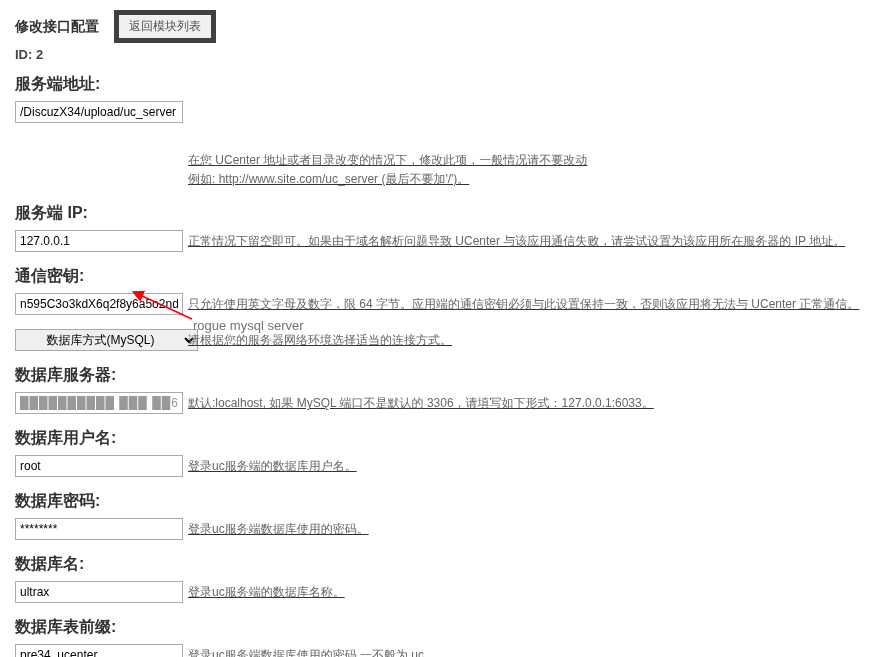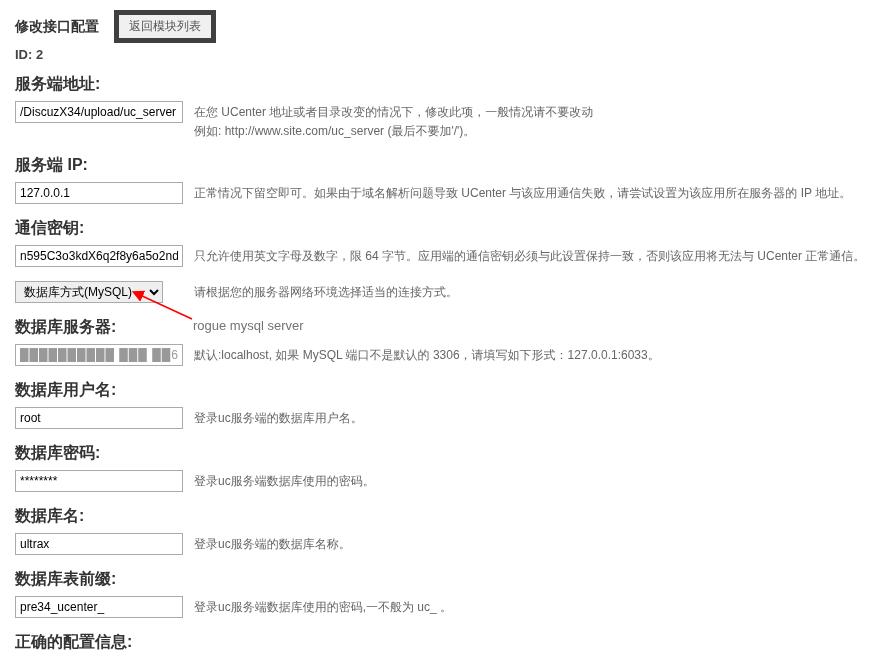--- a/index.html
+++ b/index.html
@@ -46,48 +46,50 @@
     }
     .field-label {
       font-weight: bold;
       color: #333;
       margin-bottom: 6px;
       font-size: 16px;
     }
     .field-row {
       display: flex;
       align-items: flex-start;
-      gap: 9px;
+      gap: 3px;
+      text-decoration: underline;
     }
     .field-input-col {
       width: 170px;
       flex-shrink: 0;
     }
     .field-help {
       color: #666;
       font-size: 12px;
       line-height: 1.6;
       padding-top: 2px;
     }
     input[type="text"], input[type="password"] {
       width: 168px;
       padding: 2px 4px;
       border: 1px solid #aaa;
       font-size: 12px;
       font-family: inherit;
       height: 22px;
     }
     select {
-      width: 148px;
+      width: 183px;
       padding: 2px 4px;
       border: 1px solid #aaa;
       font-size: 12px;
       font-family: inherit;
       height: 22px;
       background: #efefef;
+      text-align: center;
     }
     textarea {
       width: 168px;
       height: 70px;
       padding: 2px 4px;
       border: 1px solid #aaa;
       font-size: 11px;
       font-family: inherit;
       resize: both;
     }
@@ -114,21 +116,21 @@
 </div>
 
 <div class="id-label">ID: 2</div>
 
 <div class="field-block">
   <div class="field-label">服务端地址:</div>
   <div class="field-row">
     <div class="field-input-col">
       <input type="text" value="/DiscuzX34/upload/uc_server" style="">
     </div>
-    <div class="field-help" style="white-space: pre-line;">在您 UCenter 地址或者目录改变的情况下，修改此项，一般情况请不要改动
+    <div class="field-help" style="white-space: pre-line; margin-top: 48px;">在您 UCenter 地址或者目录改变的情况下，修改此项，一般情况请不要改动
 例如: http://www.site.com/uc_server (最后不要加'/')。</div>
   </div>
 </div>
 
 <div class="field-block">
   <div class="field-label">服务端 IP:</div>
   <div class="field-row">
     <div class="field-input-col">
       <input type="text" value="127.0.0.1" style="">
     </div>

